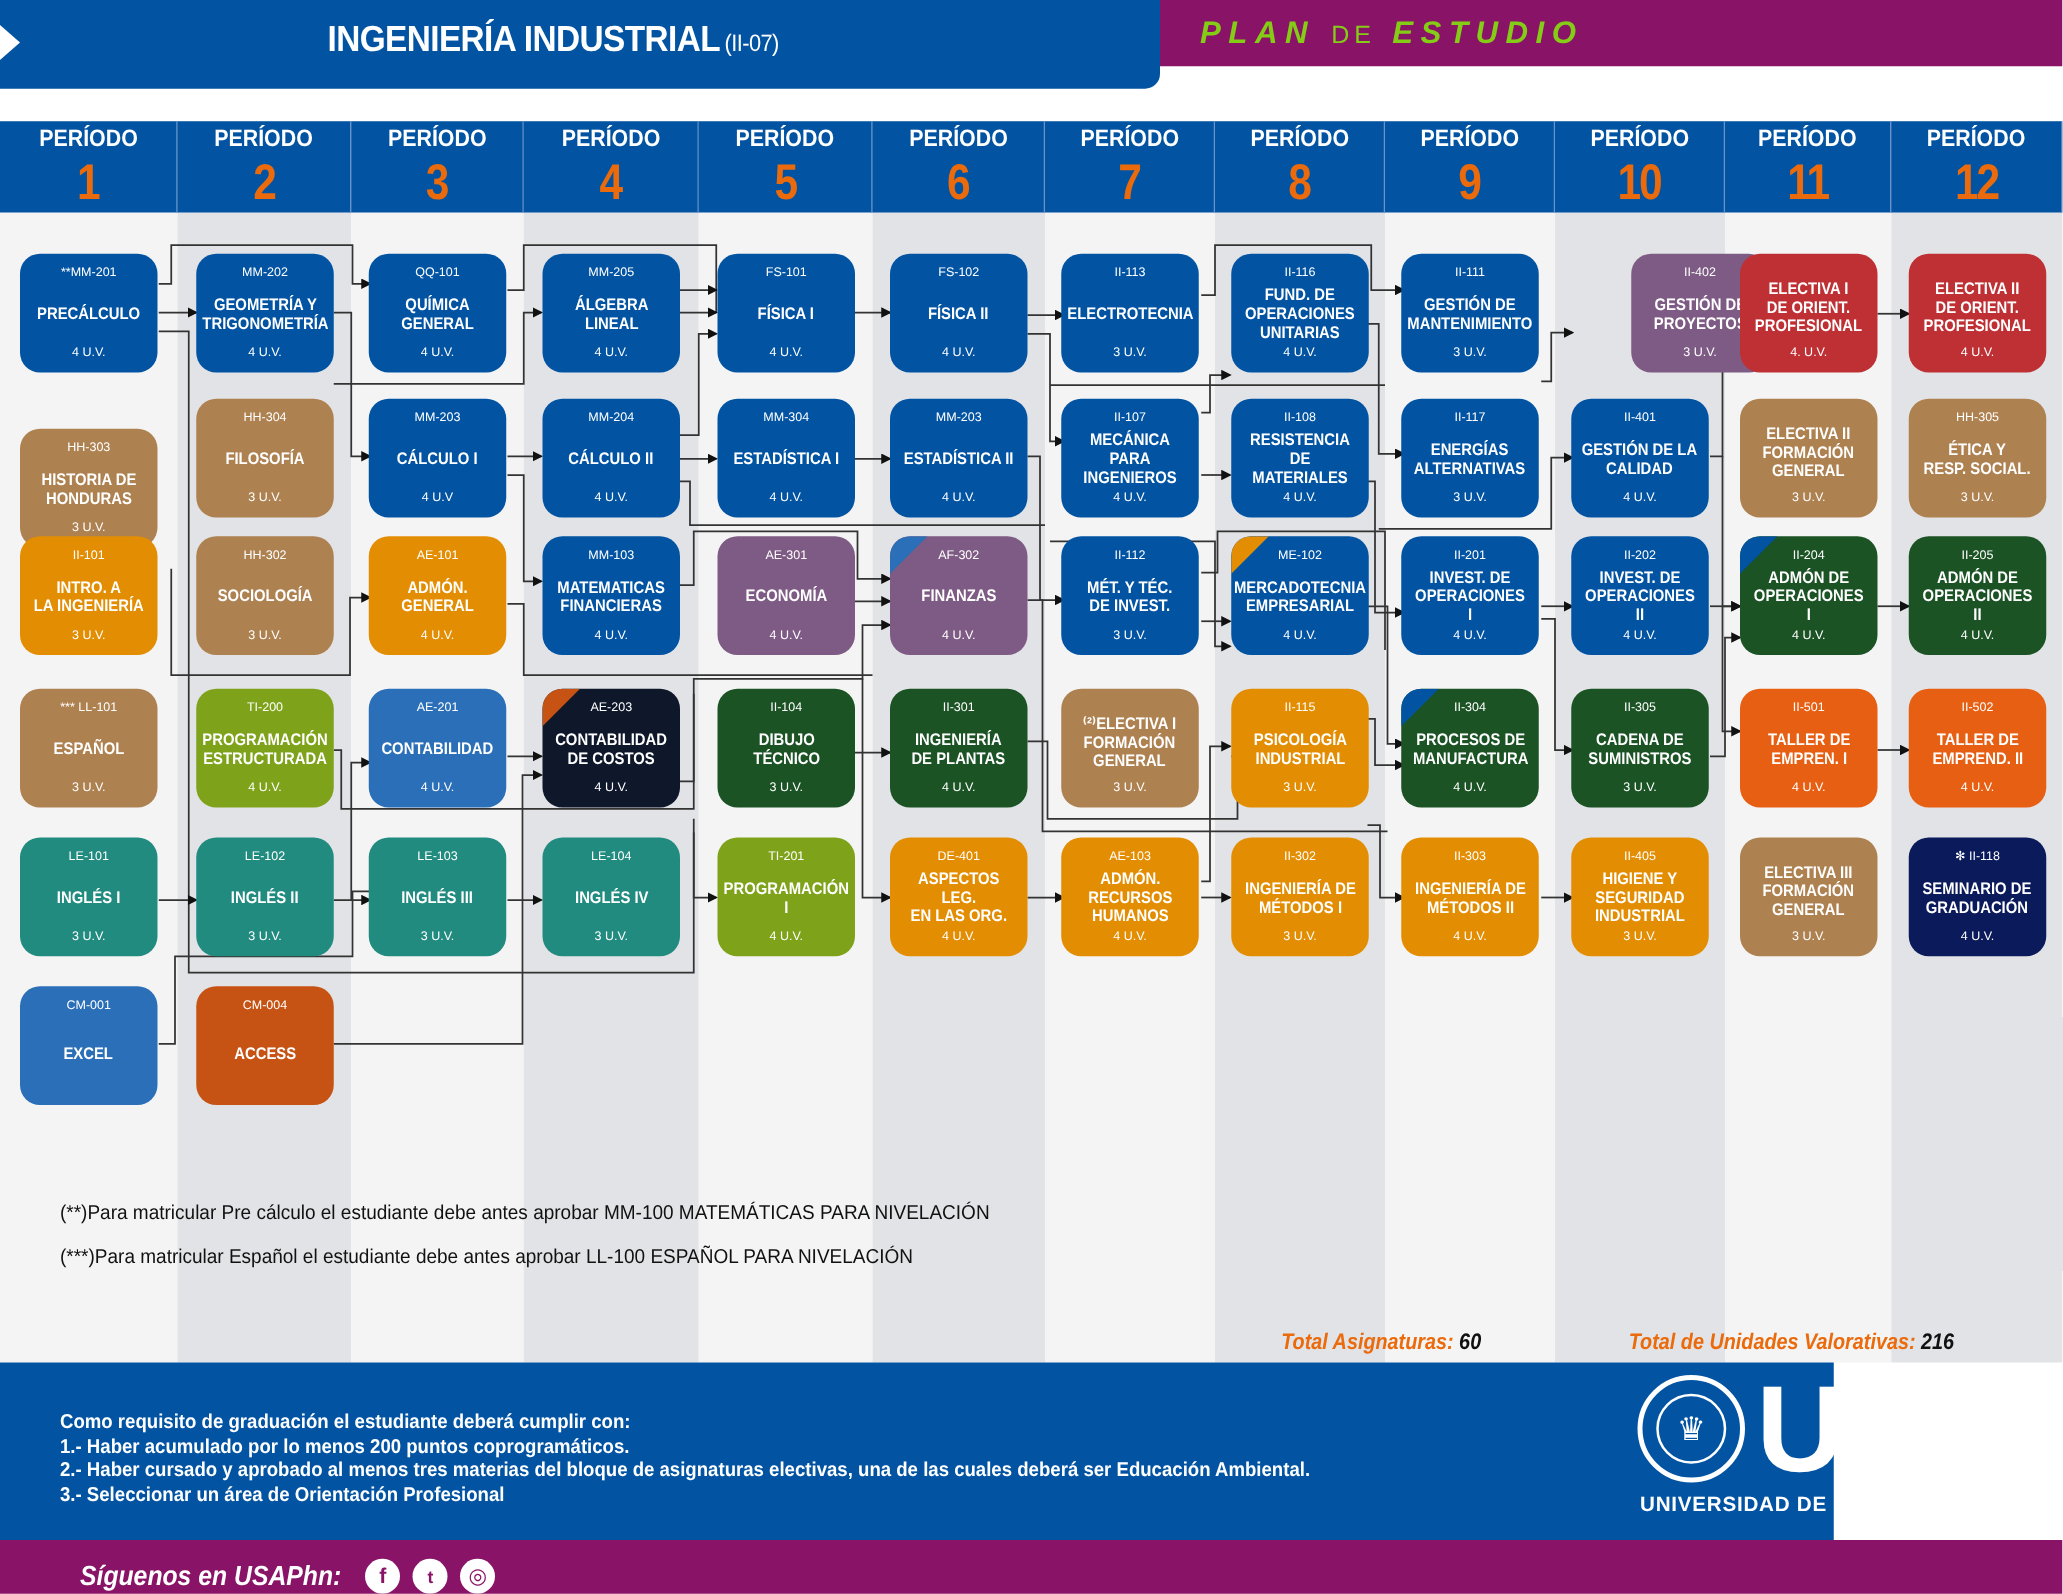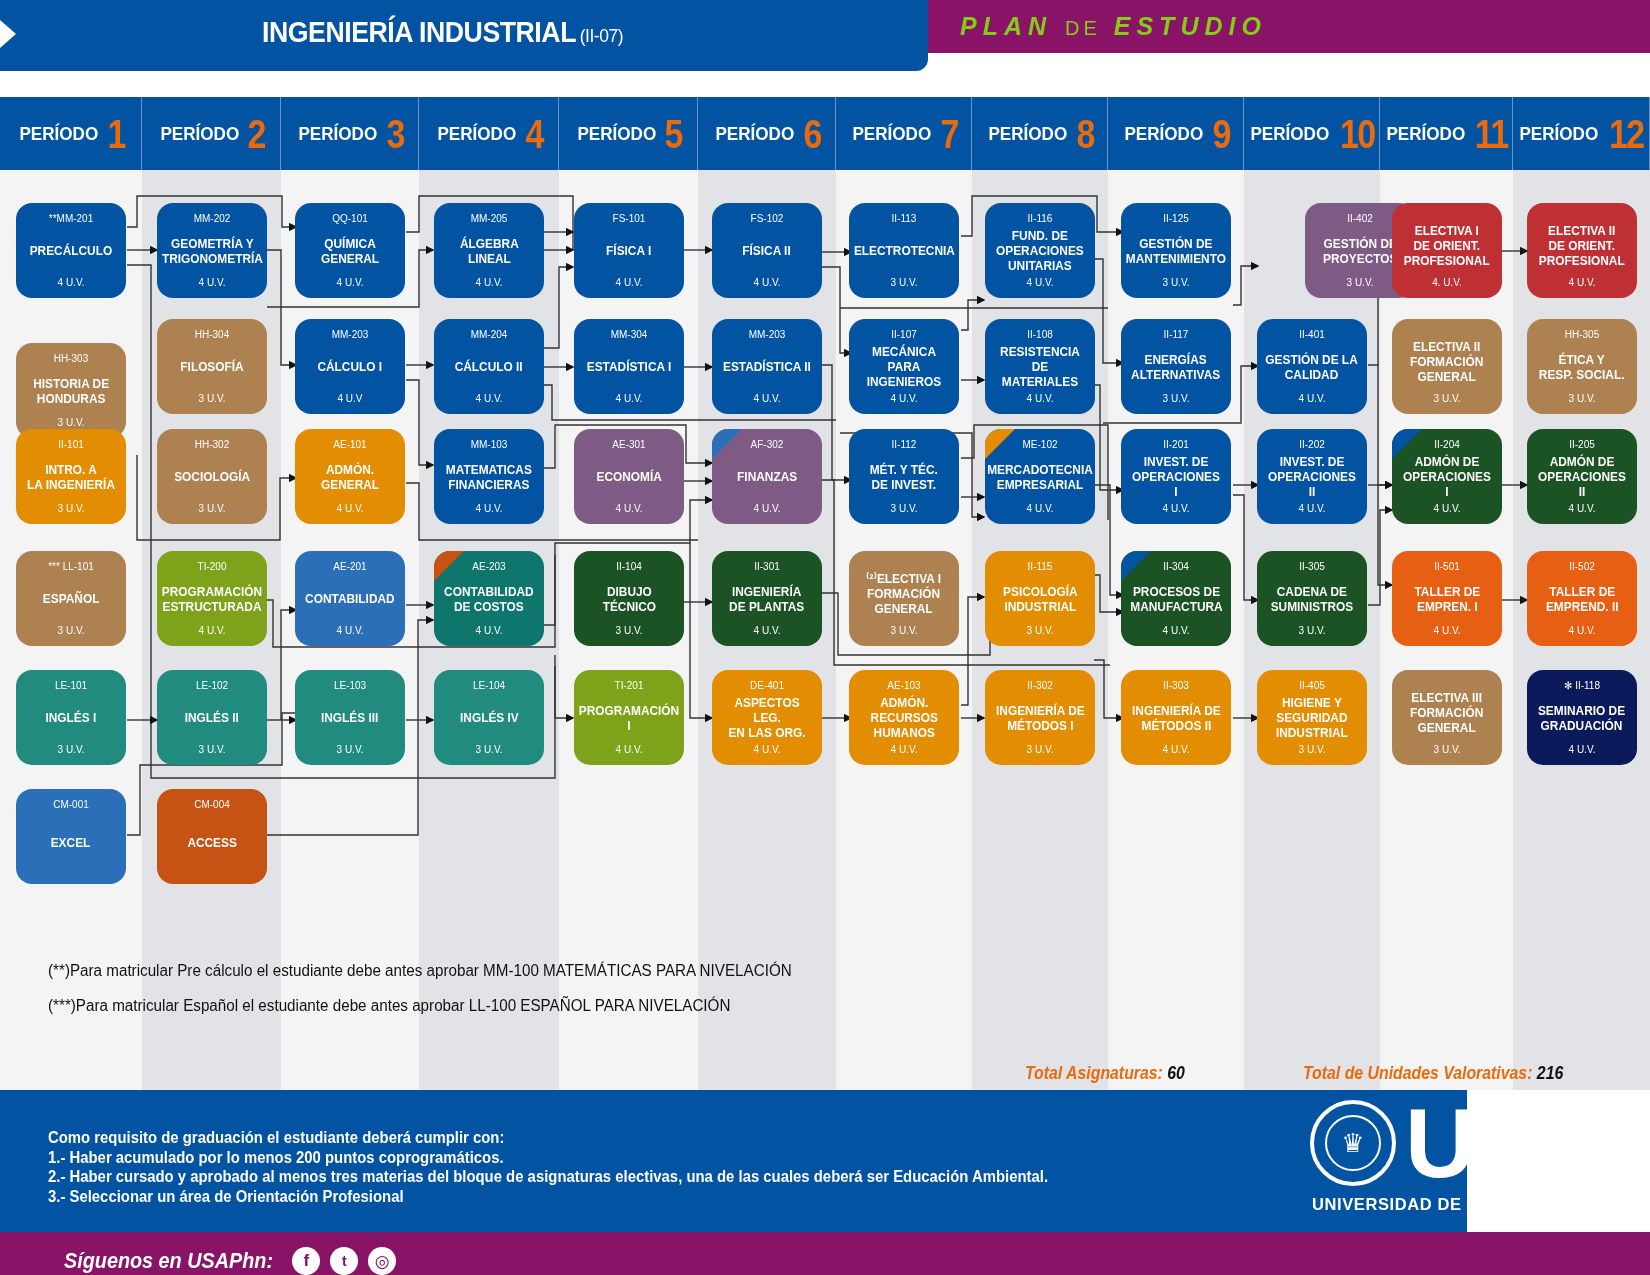--- a/index.html
+++ b/index.html
@@ -10,21 +10,21 @@
   .banner-title .code { font-size: 19px; font-weight: normal; margin-left: 4px; }
   .banner-purple { position: absolute; left: 900px; top: 0; width: 750px; height: 53px; background: #891366; z-index: 2; }
   .banner-plan { position: absolute; left: 60px; top: 12px; color: #84cc16; font-style: italic; font-size: 25px; letter-spacing: 6px; white-space: nowrap; }
   .banner-plan b { font-weight: bold; }
   .banner-plan .de { font-style: normal; font-size: 20px; font-weight: normal; letter-spacing: 4px; }
 
   .grid-bg { position: absolute; left: 0; top: 97px; width: 1650px; height: 993px; }
   .col-bg { position: absolute; top: 0; height: 993px; }
   .col-bg.light { background: #f4f4f4; }
   .col-bg.dark { background: #e2e3e6; }
-  .period-head { position: absolute; top: 97px; height: 73px; background: #0254a3; border-right: 1px solid #6a93c9; display: flex; align-items: center; justify-content: center; gap: 3px; }
+  .period-head { position: absolute; top: 97px; height: 73px; background: #0254a3; border-right: 1px solid #6a93c9; display: flex; align-items: center; justify-content: center; gap: 3px; flex-direction: column; }
   .period-head .lbl { color: #fff; font-weight: bold; font-size: 19px; transform: scaleX(0.9); white-space: nowrap; }
   .period-head .num { color: #ea6a0c; font-weight: bold; font-size: 40px; line-height: 40px; transform: scaleX(0.85); letter-spacing: -2px; }
 
   svg.connectors { position: absolute; left: 0; top: 0; width: 1650px; height: 1275px; z-index: 1; pointer-events: none; }
 
   .card { position: absolute; width: 110px; height: 95px; border-radius: 16px; color: #fff; display: flex; flex-direction: column; align-items: center; justify-content: space-between; padding: 10px 2px 10px; z-index: 2; overflow: hidden; text-align: center; }
   .card .code { font-size: 10px; line-height: 11px; white-space: nowrap; }
   .card .name { font-weight: bold; font-size: 13.5px; line-height: 15px; text-transform: uppercase; transform: scaleX(0.88); white-space: pre-line; }
   .card .uv { font-size: 10px; line-height: 11px; }
   .card .corner { position: absolute; left: 0; top: 0; width: 0; height: 0; border-top: 30px solid transparent; border-right: 30px solid transparent; }
@@ -316,21 +316,21 @@
       <div class="code">MM-204</div>
       <div class="name">CÁLCULO II</div>
       <div class="uv">4 U.V.</div>
     </div>
     <div class="card" style="left: 434px; top: 429px; background: rgb(2, 84, 163);">
       <div class="code">MM-103</div>
       <div class="name">MATEMATICAS
 FINANCIERAS</div>
       <div class="uv">4 U.V.</div>
     </div>
-    <div class="card" style="left: 434px; top: 551px; background: #0f766e;">
+    <div class="card" style="left: 434px; top: 551px; background: #0f172a;">
       <div class="corner" style="border-top: 0px; border-left: 30px solid rgb(198, 83, 19); border-right: 30px solid transparent; border-bottom: 30px solid transparent; width: 0px; height: 0px;"></div>
       <div class="code">AE-203</div>
       <div class="name">CONTABILIDAD
 DE COSTOS</div>
       <div class="uv">4 U.V.</div>
     </div>
     <div class="card" style="left: 434px; top: 670px; background: rgb(33, 139, 128);">
       <div class="code">LE-104</div>
       <div class="name">INGLÉS IV</div>
       <div class="uv">3 U.V.</div>
@@ -447,21 +447,21 @@
 INDUSTRIAL</div>
       <div class="uv">3 U.V.</div>
     </div>
     <div class="card" style="left: 985px; top: 670px; background: rgb(227, 141, 2);">
       <div class="code">II-302</div>
       <div class="name">INGENIERÍA DE
 MÉTODOS I</div>
       <div class="uv">3 U.V.</div>
     </div>
     <div class="card" style="left: 1121px; top: 203px; background: rgb(2, 84, 163);">
-      <div class="code">II-125</div>
+      <div class="code">II-111</div>
       <div class="name">GESTIÓN DE
 MANTENIMIENTO</div>
       <div class="uv">3 U.V.</div>
     </div>
     <div class="card" style="left: 1121px; top: 319px; background: rgb(2, 84, 163);">
       <div class="code">II-117</div>
       <div class="name">ENERGÍAS
 ALTERNATIVAS</div>
       <div class="uv">3 U.V.</div>
     </div>

